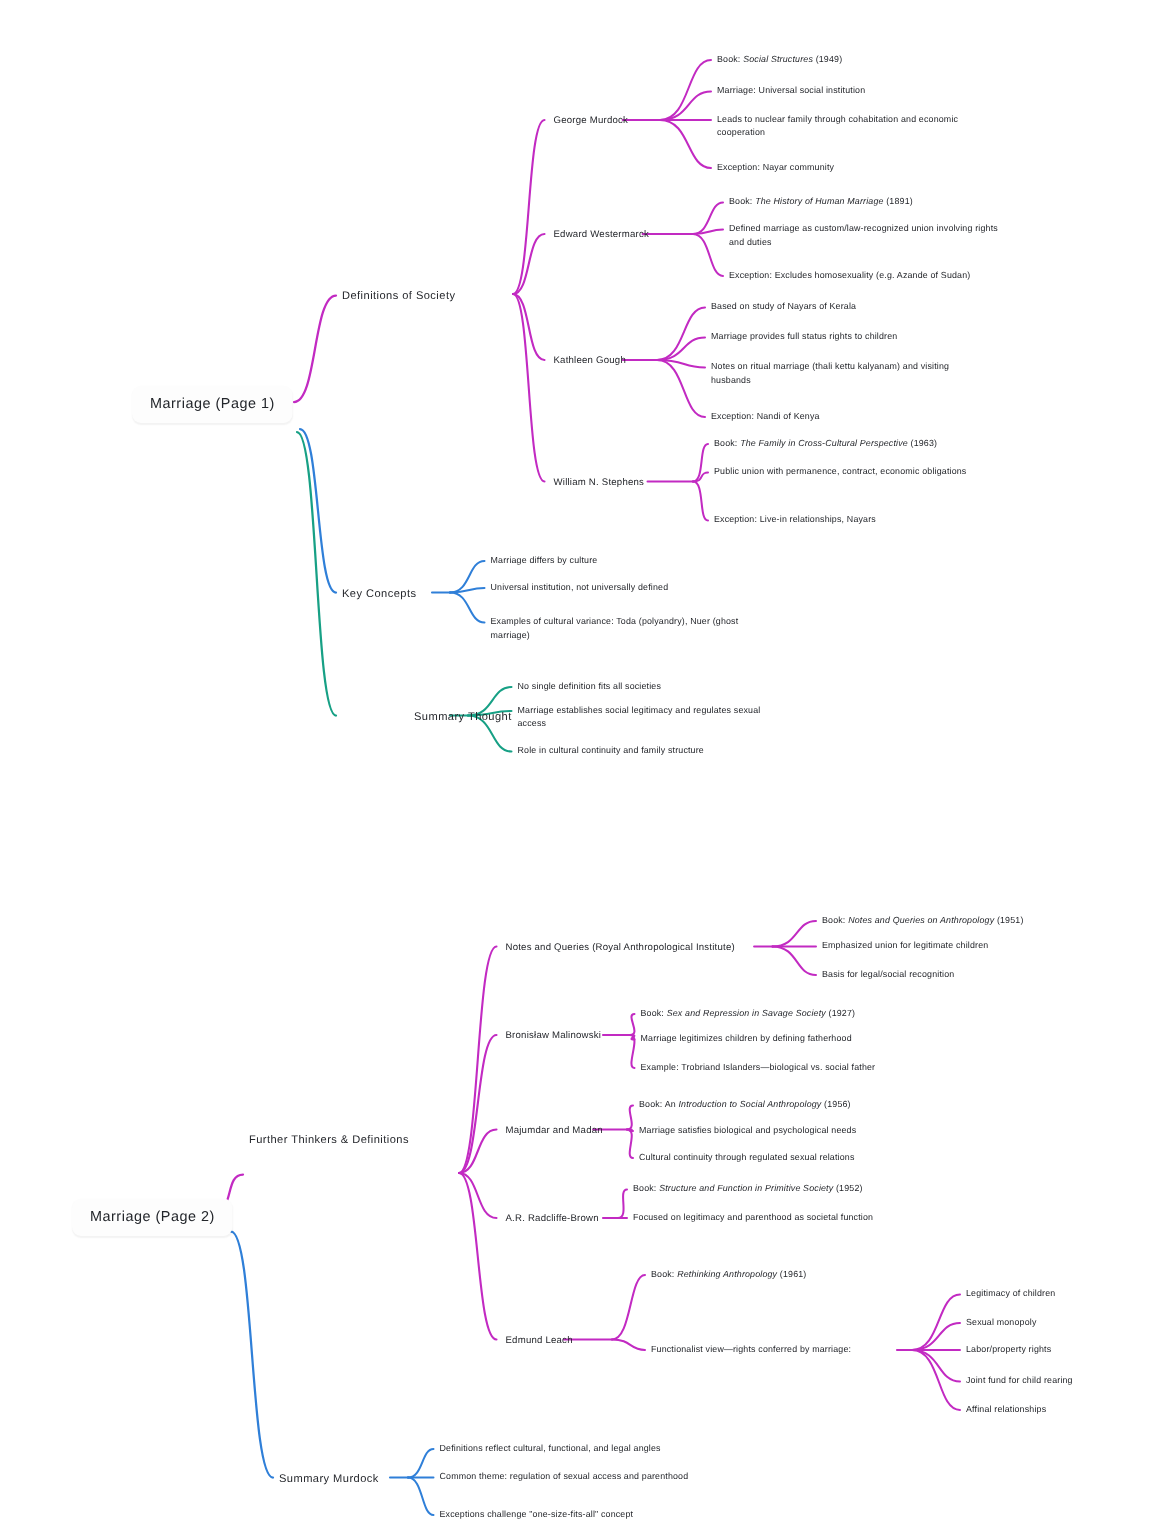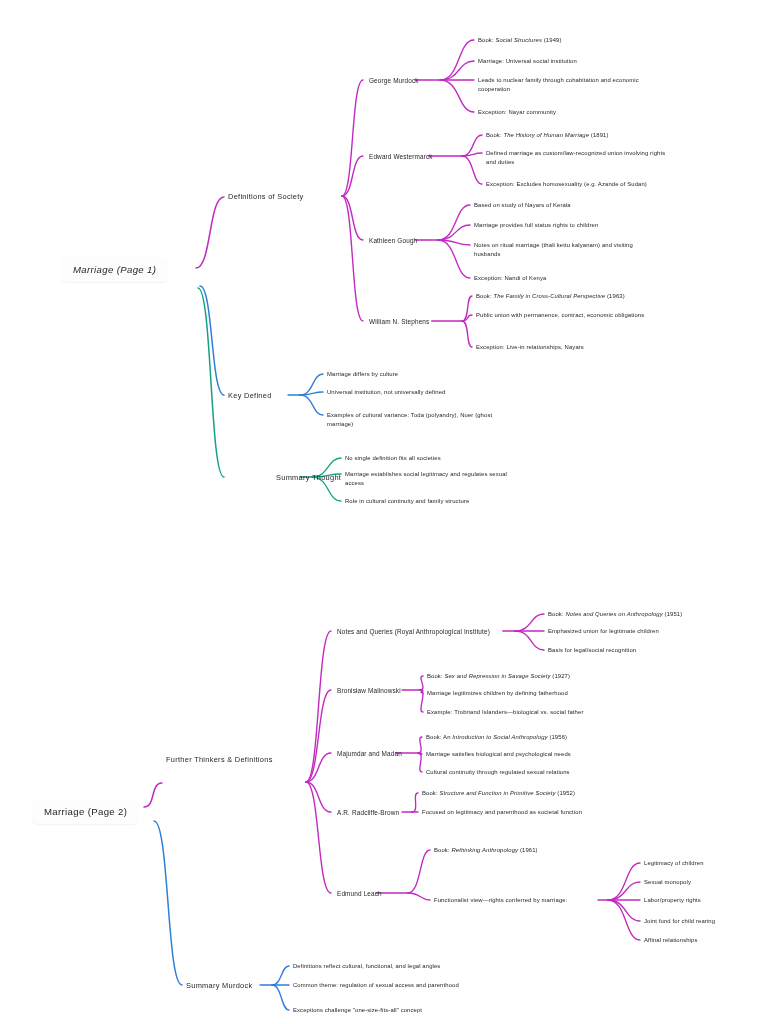--- a/index.html
+++ b/index.html
@@ -86,49 +86,49 @@
       <path d="M608,900 C627.2,900 624.64,900 640,900" fill="none" stroke="#c22ac2" stroke-width="1.35" stroke-linecap="round"></path>
       <path d="M608,900 C627.2,900 624.64,921 640,921" fill="none" stroke="#c22ac2" stroke-width="1.35" stroke-linecap="round"></path>
       <path d="M608,900 C627.2,900 624.64,940 640,940" fill="none" stroke="#c22ac2" stroke-width="1.35" stroke-linecap="round"></path>
       <path d="M154,821 C169.4,821 166.6,985 182,985" fill="none" stroke="#2f7fd8" stroke-width="1.5" stroke-linecap="round"></path>
       <path d="M260,985 L272,985" fill="none" stroke="#2f7fd8" stroke-width="1.4" stroke-linecap="round"></path>
       <path d="M272,985 C282.2,985 280.84,966 289,966" fill="none" stroke="#2f7fd8" stroke-width="1.35" stroke-linecap="round"></path>
       <path d="M272,985 C282.2,985 280.84,985 289,985" fill="none" stroke="#2f7fd8" stroke-width="1.35" stroke-linecap="round"></path>
       <path d="M272,985 C282.2,985 280.84,1010 289,1010" fill="none" stroke="#2f7fd8" stroke-width="1.35" stroke-linecap="round"></path>
     </svg>
   <div id="nodes">
-      <div class="root" style="left: 61px; top: 257px; font-style: italic;">Marriage (Page 1)</div>
+      <div class="root" style="left: 88px; top: 257px;">Marriage (Page 1)</div>
       <div class="node lvl1" style="left: 228px; top: 191px;">Definitions of Society</div>
       <div class="node lvl2" style="left: 369px; top: 76px;">George Murdock</div>
       <div class="node leaf wrap3" style="left: 478px; top: 35.5px;">Book: <i>Social Structures</i> (1949)</div>
       <div class="node leaf wrap3" style="left: 478px; top: 56.5px;">Marriage: Universal social institution</div>
       <div class="node leaf wrap3" style="left: 478px; top: 75.5px;">Leads to nuclear family through cohabitation and economic cooperation</div>
       <div class="node leaf wrap3" style="left: 478px; top: 107.5px;">Exception: Nayar community</div>
       <div class="node lvl2" style="left: 369px; top: 152px;">Edward Westermarck</div>
       <div class="node leaf wrap3" style="left: 486px; top: 130.5px;">Book: <i>The History of Human Marriage</i> (1891)</div>
       <div class="node leaf wrap3" style="left: 486px; top: 148.5px;">Defined marriage as custom/law-recognized union involving rights and duties</div>
       <div class="node leaf wrap3" style="left: 486px; top: 179.5px;">Exception: Excludes homosexuality (e.g. Azande of Sudan)</div>
       <div class="node lvl2" style="left: 369px; top: 236px;">Kathleen Gough</div>
       <div class="node leaf wrap3" style="left: 474px; top: 200.5px;">Based on study of Nayars of Kerala</div>
       <div class="node leaf wrap3" style="left: 474px; top: 220.5px;">Marriage provides full status rights to children</div>
       <div class="node leaf wrap3" style="left: 474px; top: 240.5px;">Notes on ritual marriage (thali kettu kalyanam) and visiting husbands</div>
       <div class="node leaf wrap3" style="left: 474px; top: 273.5px;">Exception: Nandi of Kenya</div>
       <div class="node lvl2" style="left: 369px; top: 317px;">William N. Stephens</div>
       <div class="node leaf wrap3" style="left: 476px; top: 291.5px;">Book: <i>The Family in Cross-Cultural Perspective</i> (1963)</div>
       <div class="node leaf wrap3" style="left: 476px; top: 310.5px;">Public union with permanence, contract, economic obligations</div>
       <div class="node leaf wrap3" style="left: 476px; top: 342.5px;">Exception: Live-in relationships, Nayars</div>
-      <div class="node lvl1" style="left: 228px; top: 390px;">Key Defined</div>
+      <div class="node lvl1" style="left: 228px; top: 390px;">Key Concepts</div>
       <div class="node leaf wrap3" style="left: 327px; top: 369.5px;">Marriage differs by culture</div>
       <div class="node leaf wrap3" style="left: 327px; top: 387.5px;">Universal institution, not universally defined</div>
       <div class="node leaf wrap3" style="left: 327px; top: 410.5px;">Examples of cultural variance: Toda (polyandry), Nuer (ghost marriage)</div>
       <div class="node lvl1" style="left: 228px; top: 472px; margin-left: 48px;">Summary Thought</div>
       <div class="node leaf wrap3" style="left: 345px; top: 453.5px;">No single definition fits all societies</div>
       <div class="node leaf wrap3" style="left: 345px; top: 469.5px;">Marriage establishes social legitimacy and regulates sexual access</div>
       <div class="node leaf wrap3" style="left: 345px; top: 496.5px;">Role in cultural continuity and family structure</div>
-      <div class="root" style="left: 32px; top: 799px;">Marriage (Page 2)</div>
+      <div class="root" style="left: 48px; top: 799px;">Marriage (Page 2)</div>
       <div class="node lvl1" style="left: 166px; top: 754px;">Further Thinkers &amp; Definitions</div>
       <div class="node lvl2" style="left: 337px; top: 627px;">Notes and Queries (Royal Anthropological Institute)</div>
       <div class="node leaf wrap3" style="left: 548px; top: 609.5px;">Book: <i>Notes and Queries on Anthropology</i> (1951)</div>
       <div class="node leaf wrap3" style="left: 548px; top: 626.5px;">Emphasized union for legitimate children</div>
       <div class="node leaf wrap3" style="left: 548px; top: 645.5px;">Basis for legal/social recognition</div>
       <div class="node lvl2" style="left: 337px; top: 686px;">Bronisław Malinowski</div>
       <div class="node leaf wrap3" style="left: 427px; top: 671.5px;">Book: <i>Sex and Repression in Savage Society</i> (1927)</div>
       <div class="node leaf wrap3" style="left: 427px; top: 688.5px;">Marriage legitimizes children by defining fatherhood</div>
       <div class="node leaf wrap3" style="left: 427px; top: 707.5px;">Example: Trobriand Islanders—biological vs. social father</div>
       <div class="node lvl2" style="left: 337px; top: 749px;">Majumdar and Madan</div>

